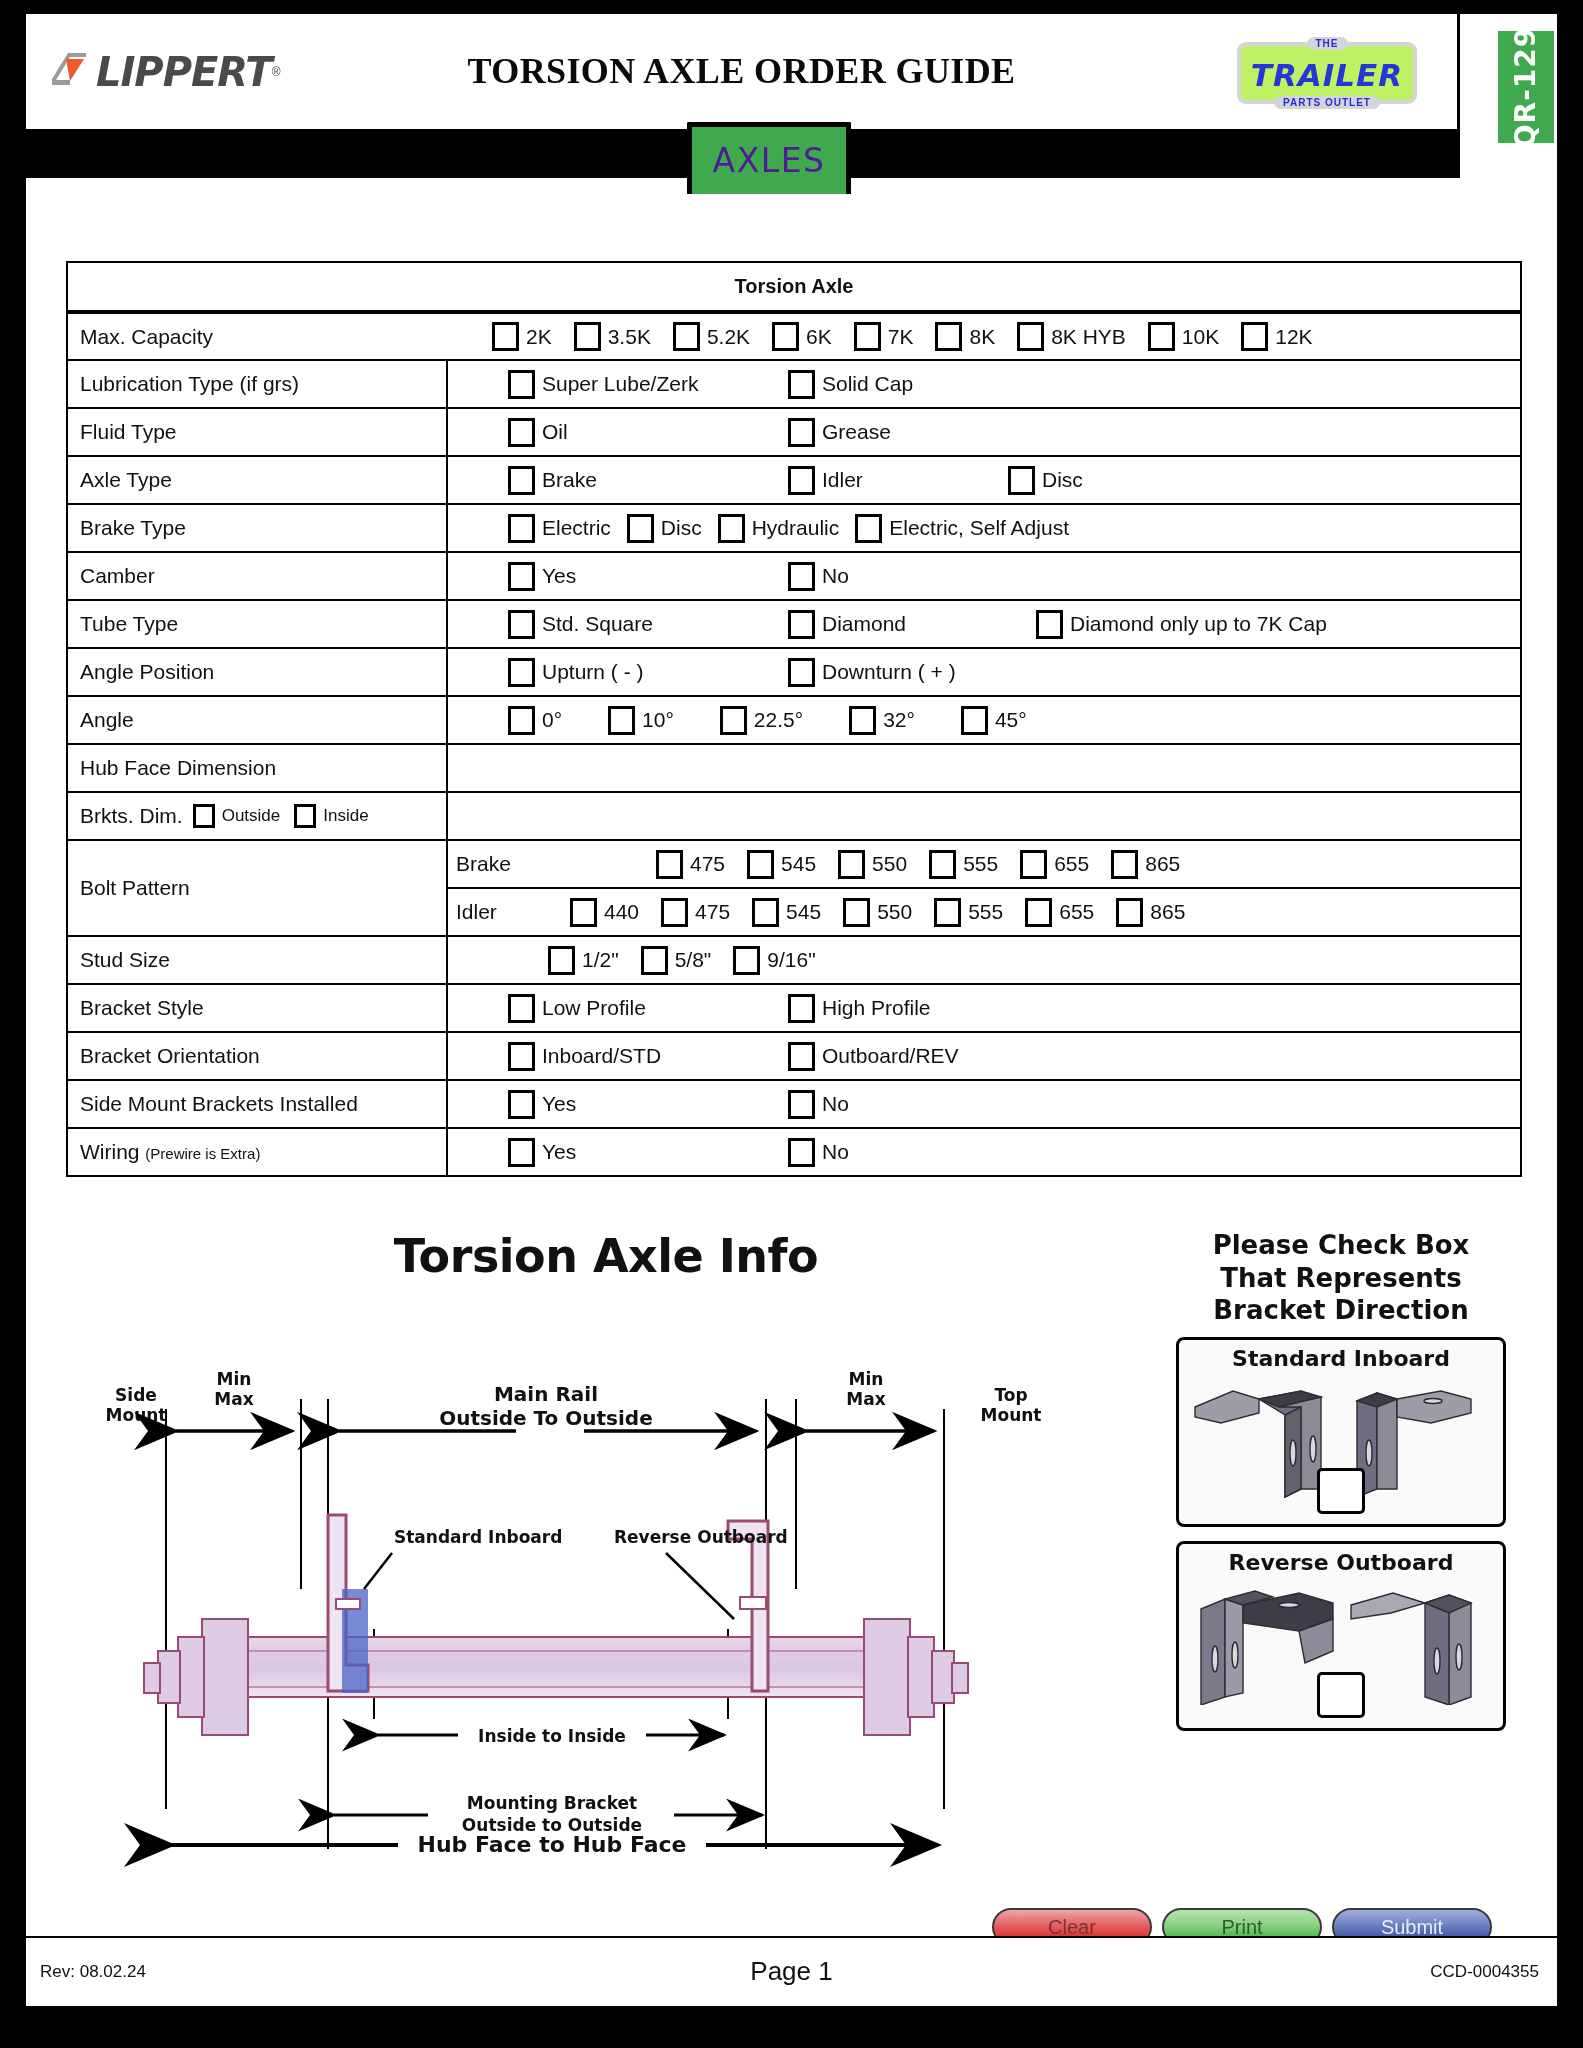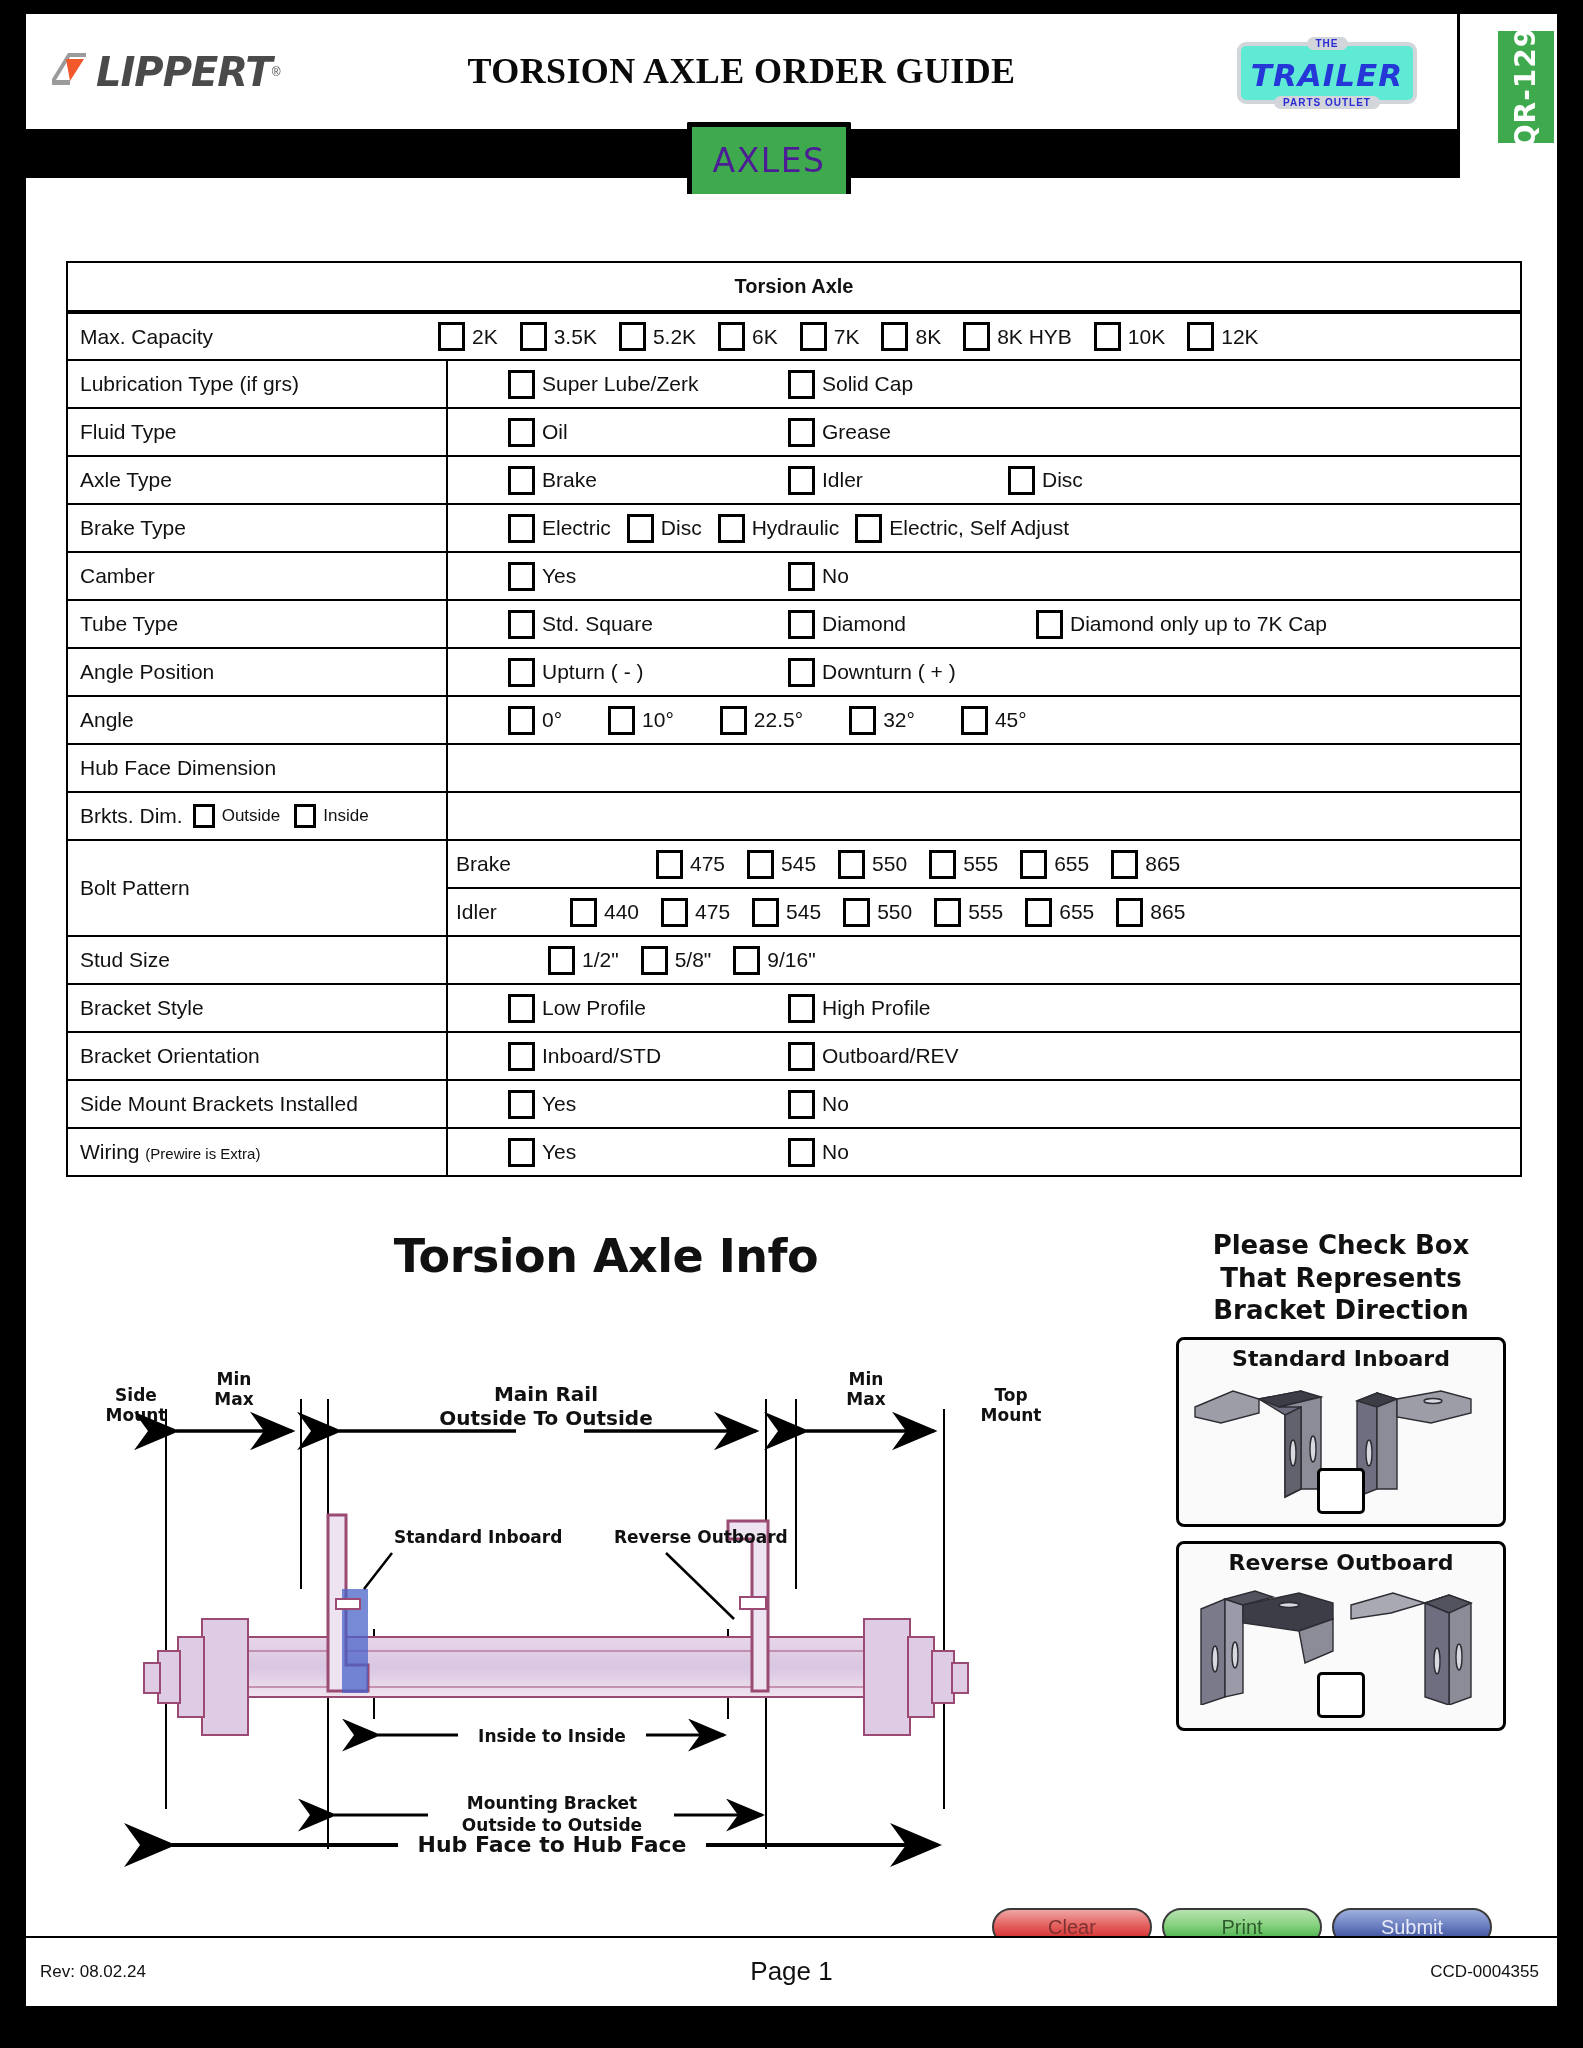--- a/index.html
+++ b/index.html
@@ -43,21 +43,21 @@
     text-align: center;
     font-family: "Liberation Serif", serif;
     font-weight: 700; font-size: 36px;
     color: #0a0a0a; letter-spacing: .4px;
   }
   .logo-trailer {
     position: absolute; right: 40px; top: 28px;
     width: 180px; height: 62px;
     border: 4px solid #d2d5da;
     border-radius: 9px;
-    background: #5eead4;
+    background: #bef264;
     display: flex; flex-direction: column;
     align-items: center; justify-content: center;
   }
   .lt-the {
     position: absolute; top: -9px;
     background: #d2d5da; color: #2b2bd4;
     font-size: 10px; font-weight: 700;
     letter-spacing: 1px;
     padding: 1px 9px; border-radius: 8px;
   }
@@ -260,21 +260,21 @@
         <col>
       </colgroup>
     <tbody>
       <tr class="title-row">
         <td colspan="2">Torsion Axle</td>
       </tr>
 
       <tr>
         <td colspan="2" style="padding:0">
           <div class="row-flex" style="height:44px">
-            <div style="width:370px;padding-left:12px">Max. Capacity</div>
+            <div style="width:424px;padding-left:12px">Max. Capacity</div>
             <div class="row-flex" style="gap:22px">
               <label class="opt">
                   <span class="cb"></span>
                   <span class="txt">2K</span>
                 </label>
               <label class="opt">
                   <span class="cb"></span>
                   <span class="txt">3.5K</span>
                 </label>
               <label class="opt">

